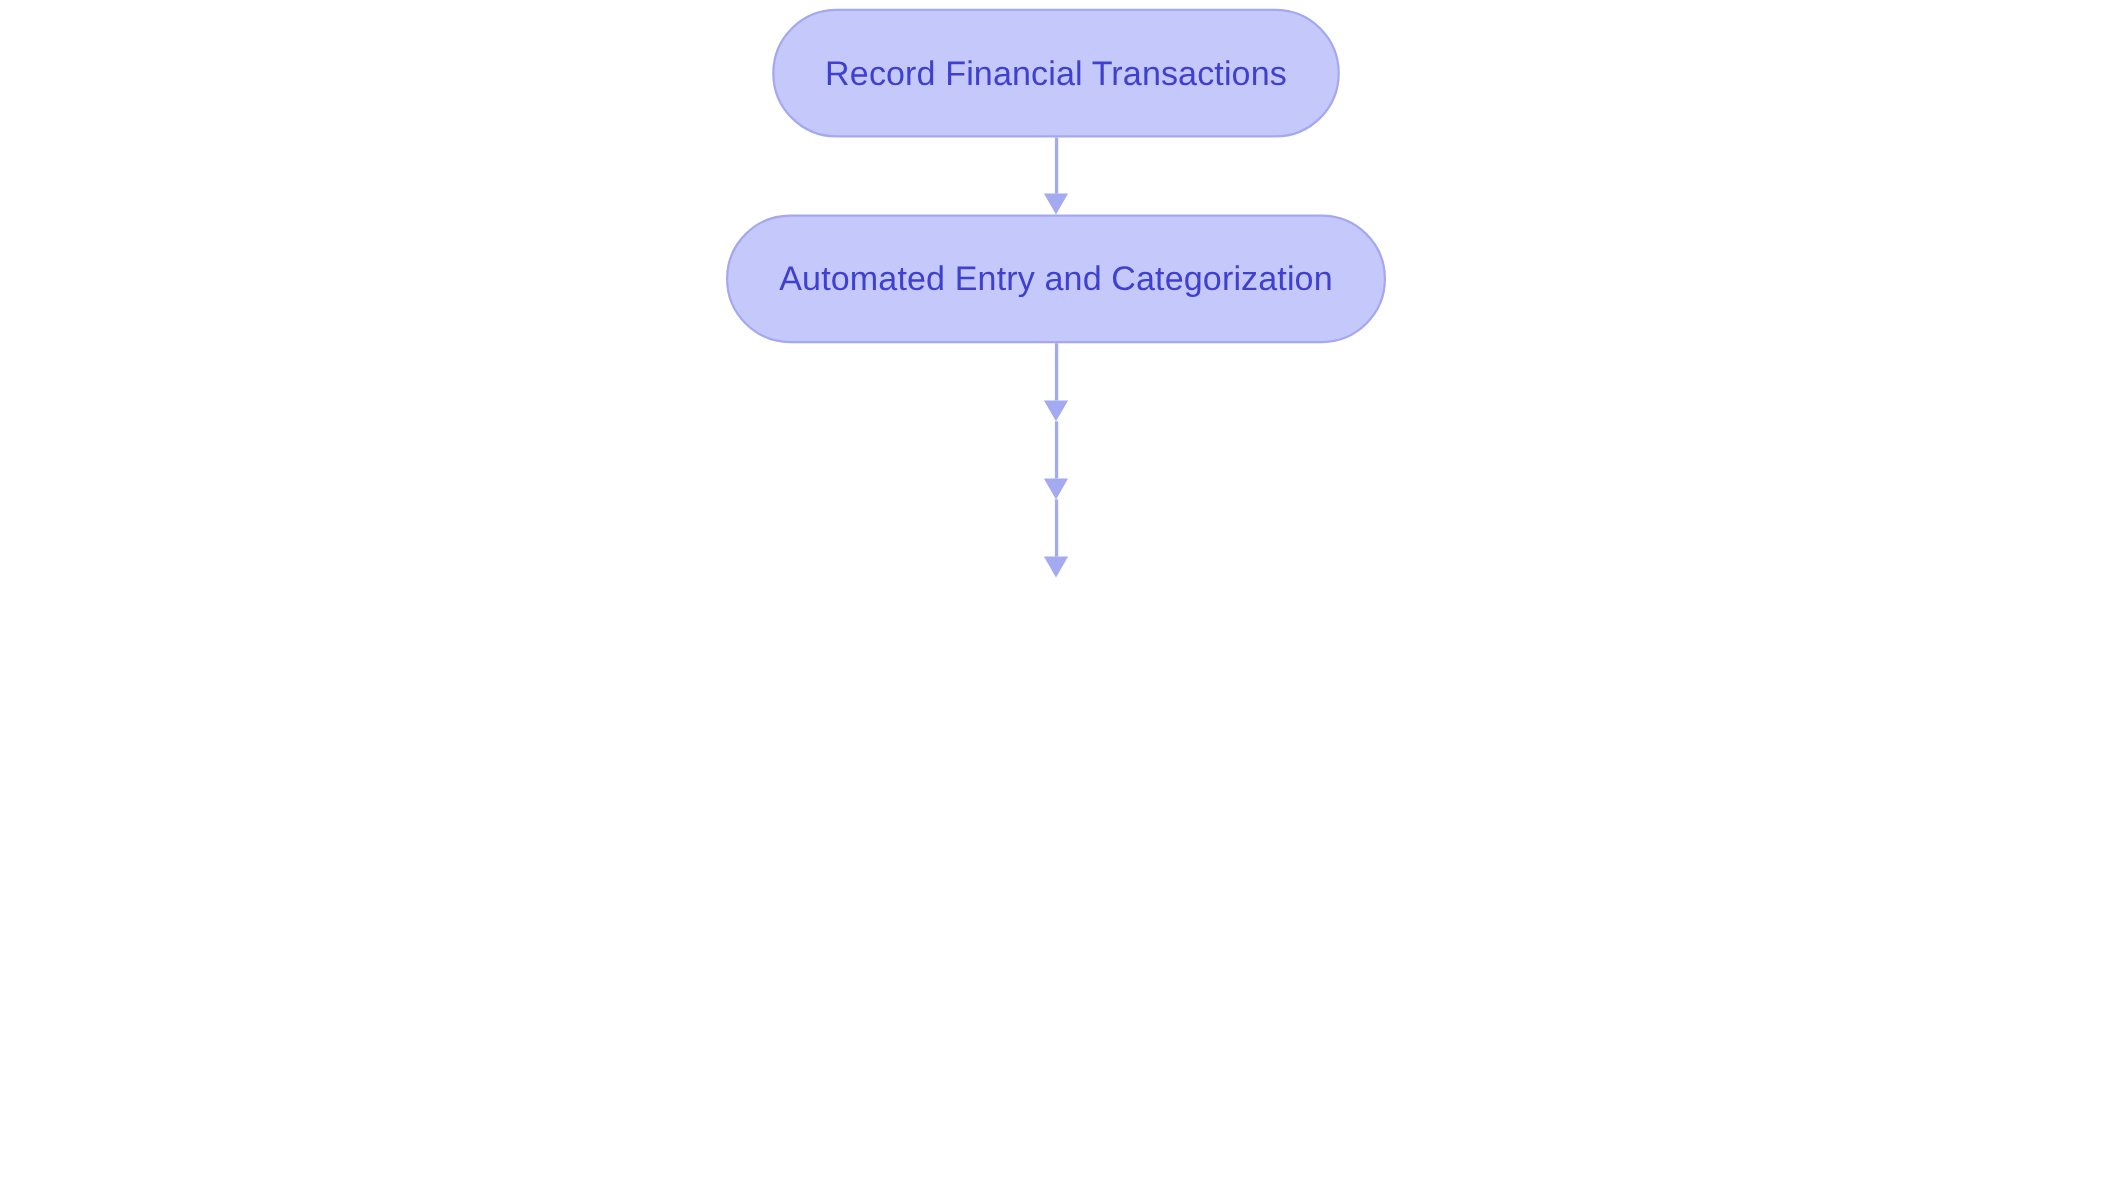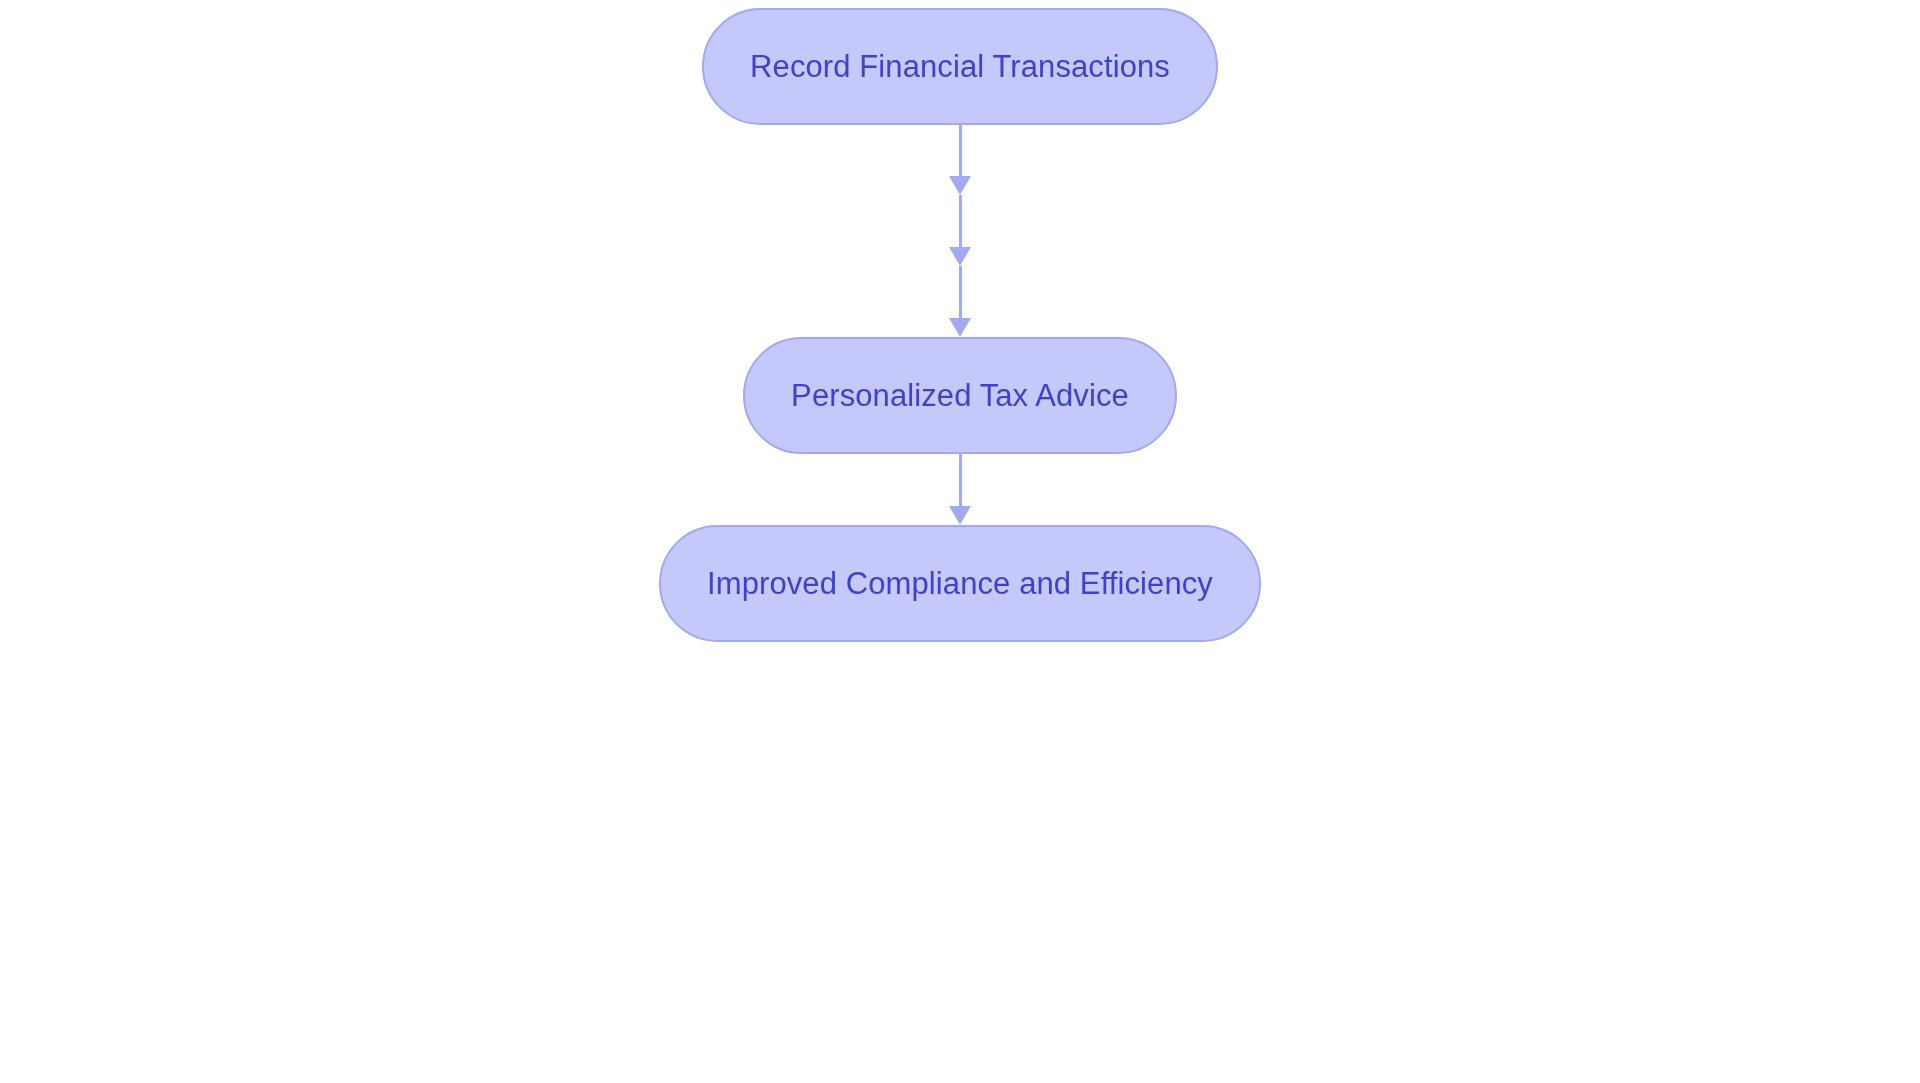--- a/index.html
+++ b/index.html
@@ -85,42 +85,37 @@
     <div class="node">
       <span class="node-label">Record Financial Transactions</span>
     </div>
   </div>
 
   <div class="connector gap-1">
     <div class="shaft"></div>
     <div class="head"></div>
   </div>
 
+  <div class="row">
+    <div class="node">
+      <span class="node-label">Automated Entry and Categorization</span>
+    </div>
+  </div>
 
   <div class="connector gap-2">
     <div class="shaft"></div>
     <div class="head"></div>
   </div>
 
 
   <div class="connector gap-3">
     <div class="shaft"></div>
     <div class="head"></div>
   </div>
 
-  <div class="row">
-    <div class="node">
-      <span class="node-label">Personalized Tax Advice</span>
-    </div>
-  </div>
 
   <div class="connector gap-4">
     <div class="shaft"></div>
     <div class="head"></div>
   </div>
 
-  <div class="row">
-    <div class="node">
-      <span class="node-label">Improved Compliance and Efficiency</span>
-    </div>
-  </div>
 
 </div>
 
 </body></html>

